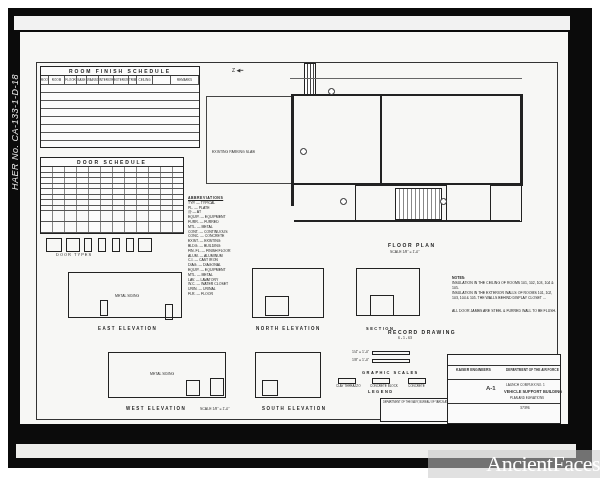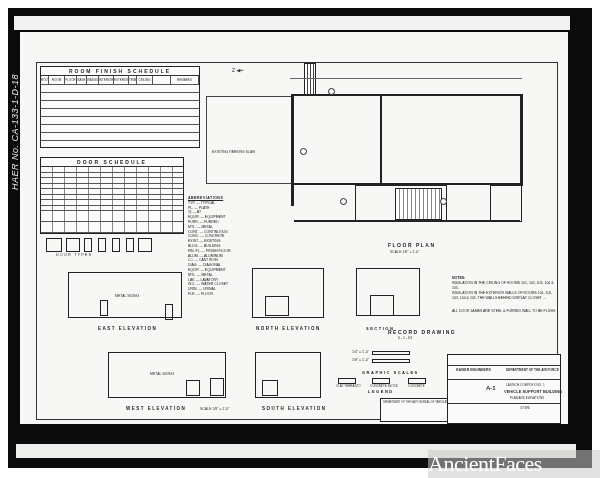--- a/index.html
+++ b/index.html
@@ -14,21 +14,21 @@
   .tbl{position:absolute;border:1px solid #222;background:#fbfbfb;}
   .tbl .ttl{font-size:5px;text-align:center;letter-spacing:2px;font-weight:bold;color:#222;height:8px;line-height:8px;border-bottom:1px solid #333;}
   .grid{display:grid;font-size:3px;color:#333;}
   .grid div{border-right:1px solid #555;border-bottom:1px solid #555;height:8px;overflow:hidden;text-align:center;line-height:8px;}
   .lbl{position:absolute;font-size:5px;color:#222;letter-spacing:1.5px;font-weight:bold;white-space:nowrap;}
   .sm{position:absolute;font-size:3.5px;color:#333;white-space:nowrap;}
   .wall{position:absolute;background:#222;}
   .box{position:absolute;border:1px solid #222;}
   .dbox{position:absolute;border:1px dashed #555;}
   .circ{position:absolute;width:5px;height:5px;border:1px solid #222;border-radius:50%;background:#fff;}
-  .watermark{position:absolute;left:428px;top:450px;width:172px;height:28px;background:rgba(200,200,200,0.55);color:#fff;font-family:"Liberation Serif",serif;font-size:22px;line-height:28px;text-align:left;letter-spacing:-0.5px;}
+  .watermark{position:absolute;left:428px;top:450px;width:172px;height:28px;background:rgba(200,200,200,0.55);color:#fff;font-family:"Liberation Serif",serif;font-size:22px;line-height:28px;text-align:right;letter-spacing:-0.5px;}
   .abbr{position:absolute;left:188px;top:196px;width:70px;font-size:3.5px;color:#222;}
   .abbr div{display:flex;height:4.8px;}
   .notes{position:absolute;left:452px;top:276px;width:108px;font-size:3.5px;line-height:5px;color:#222;}
   .titleblock{position:absolute;left:447px;top:354px;width:112px;height:68px;border:1px solid #222;background:#fafafa;}
   .tb-row{position:absolute;border-top:1px solid #333;left:0;right:0;}
 </style>
 </head>
 <body>
 
 <div class="frame"></div>

